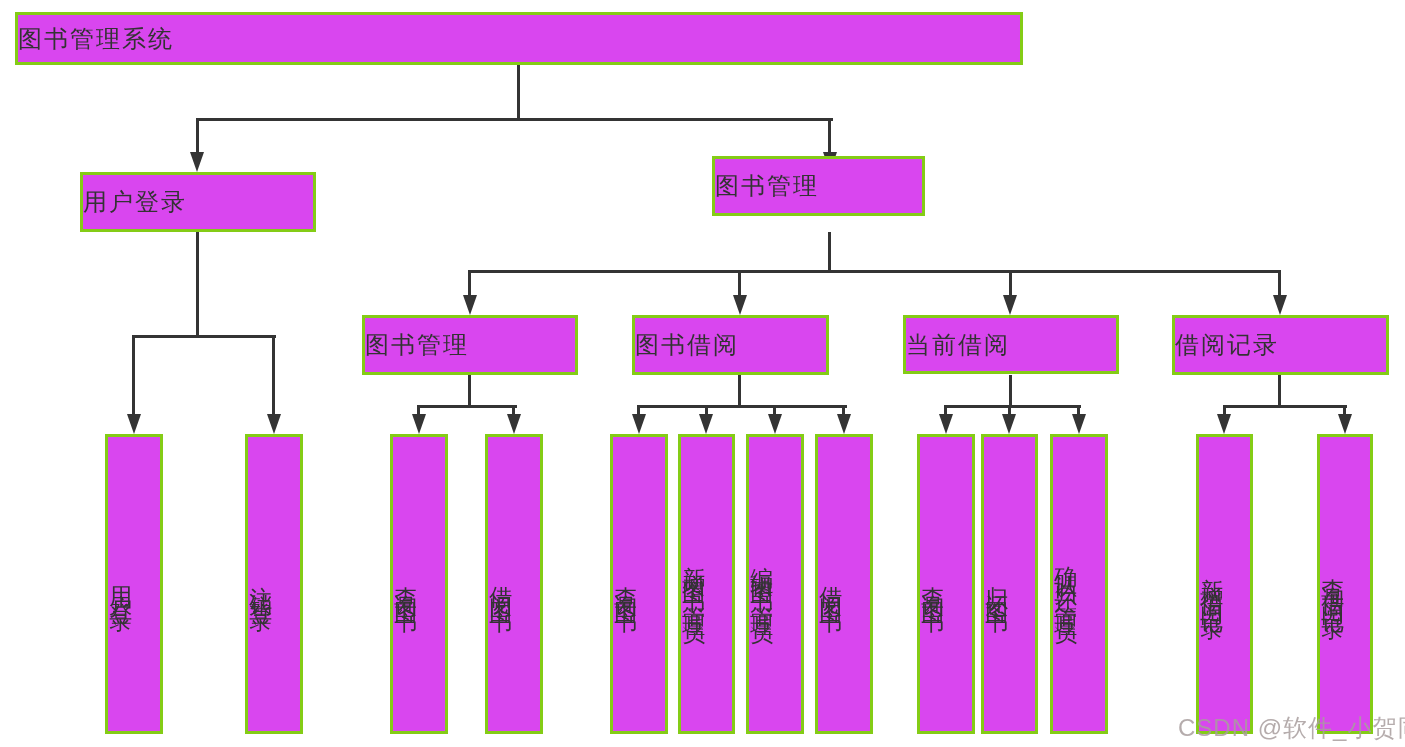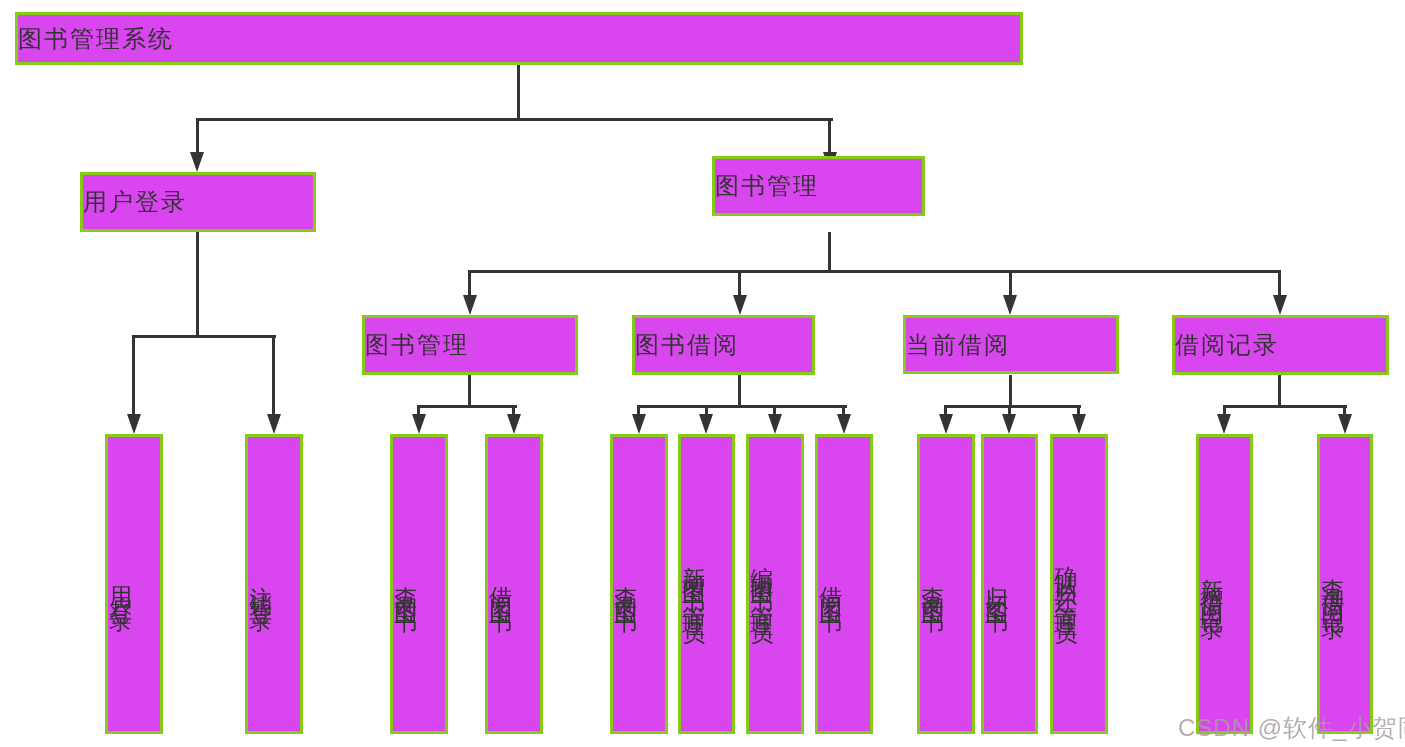--- a/index.html
+++ b/index.html
@@ -124,21 +124,21 @@
   <div class="box" style="left:80px;top:172px;width:236px;height:60px;">
     <span class="hlabel">用户登录</span>
   </div>
   <div class="box" style="left:712px;top:156px;width:213px;height:60px;font-family:Liberation Mono, monospace;">
     <span class="hlabel">图书管理</span>
   </div>
 
   <div class="box" style="left:362px;top:315px;width:216px;height:60px;">
     <span class="hlabel">图书管理</span>
   </div>
-  <div class="box" style="left:632px;top:315px;width:183px;height:60px;">
+  <div class="box" style="left:632px;top:315px;width:197px;height:60px;">
     <span class="hlabel">图书借阅</span>
   </div>
   <div class="box" style="left:903px;top:315px;width:216px;height:59px;">
     <span class="hlabel">当前借阅</span>
   </div>
   <div class="box" style="left:1172px;top:315px;width:217px;height:60px;">
     <span class="hlabel">借阅记录</span>
   </div>
 
   <div class="box" style="left:105px;top:434px;width:58px;height:300px;">

